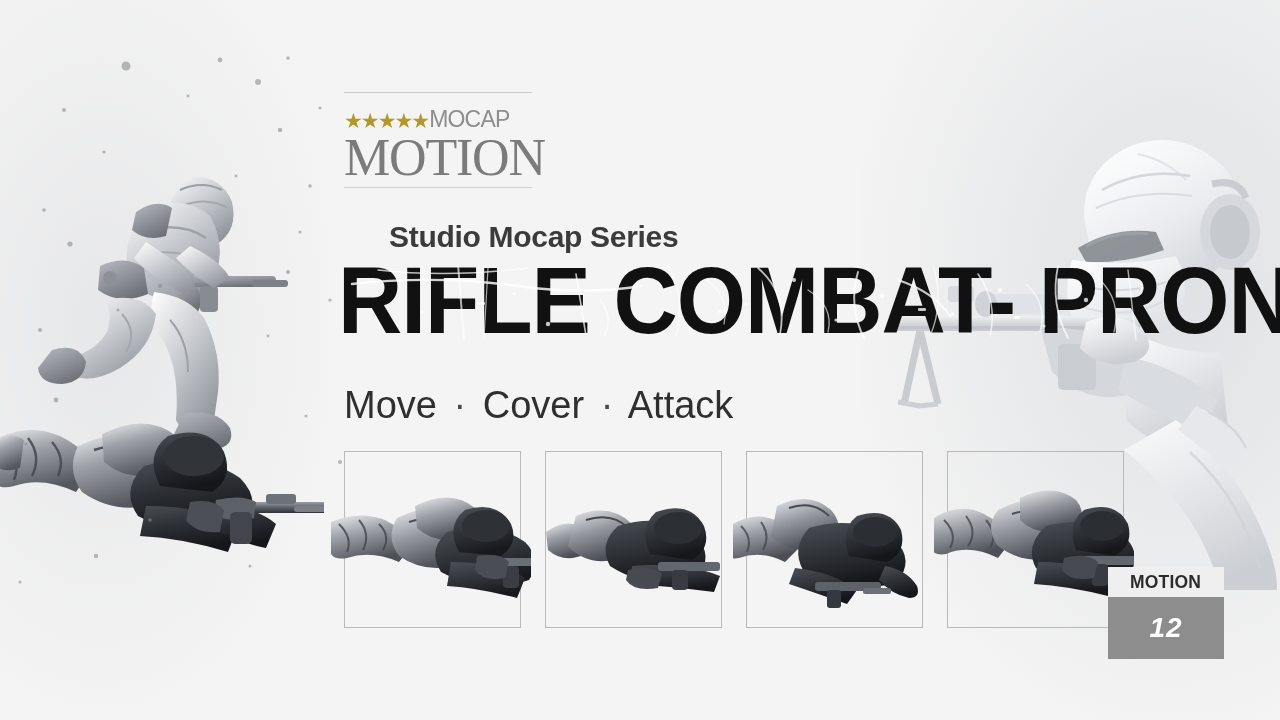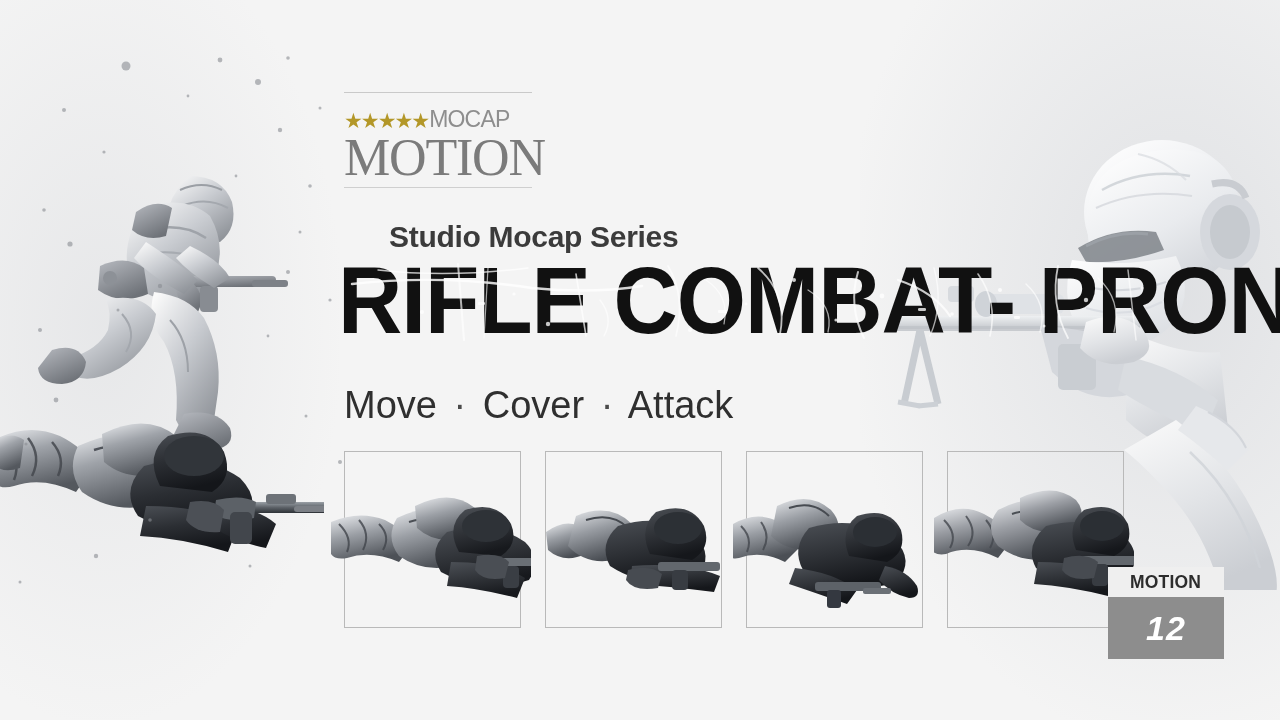--- a/index.html
+++ b/index.html
@@ -169,21 +169,21 @@
     color: #2c2c2c;
     letter-spacing: 0.2px;
     transform: scaleX(0.92);
   }
   .motion-badge .bbody {
     background: #8d8d8d;
     height: 62px;
     display: flex; align-items: center; justify-content: center;
   }
   .motion-badge .bbody span {
-    font-size: 34px;
+    font-size: 28px;
     font-weight: bold;
     font-style: italic;
     color: #ffffff;
     letter-spacing: 1px;
     line-height: 1;
   }
 </style>
 </head>
 <body>
 

